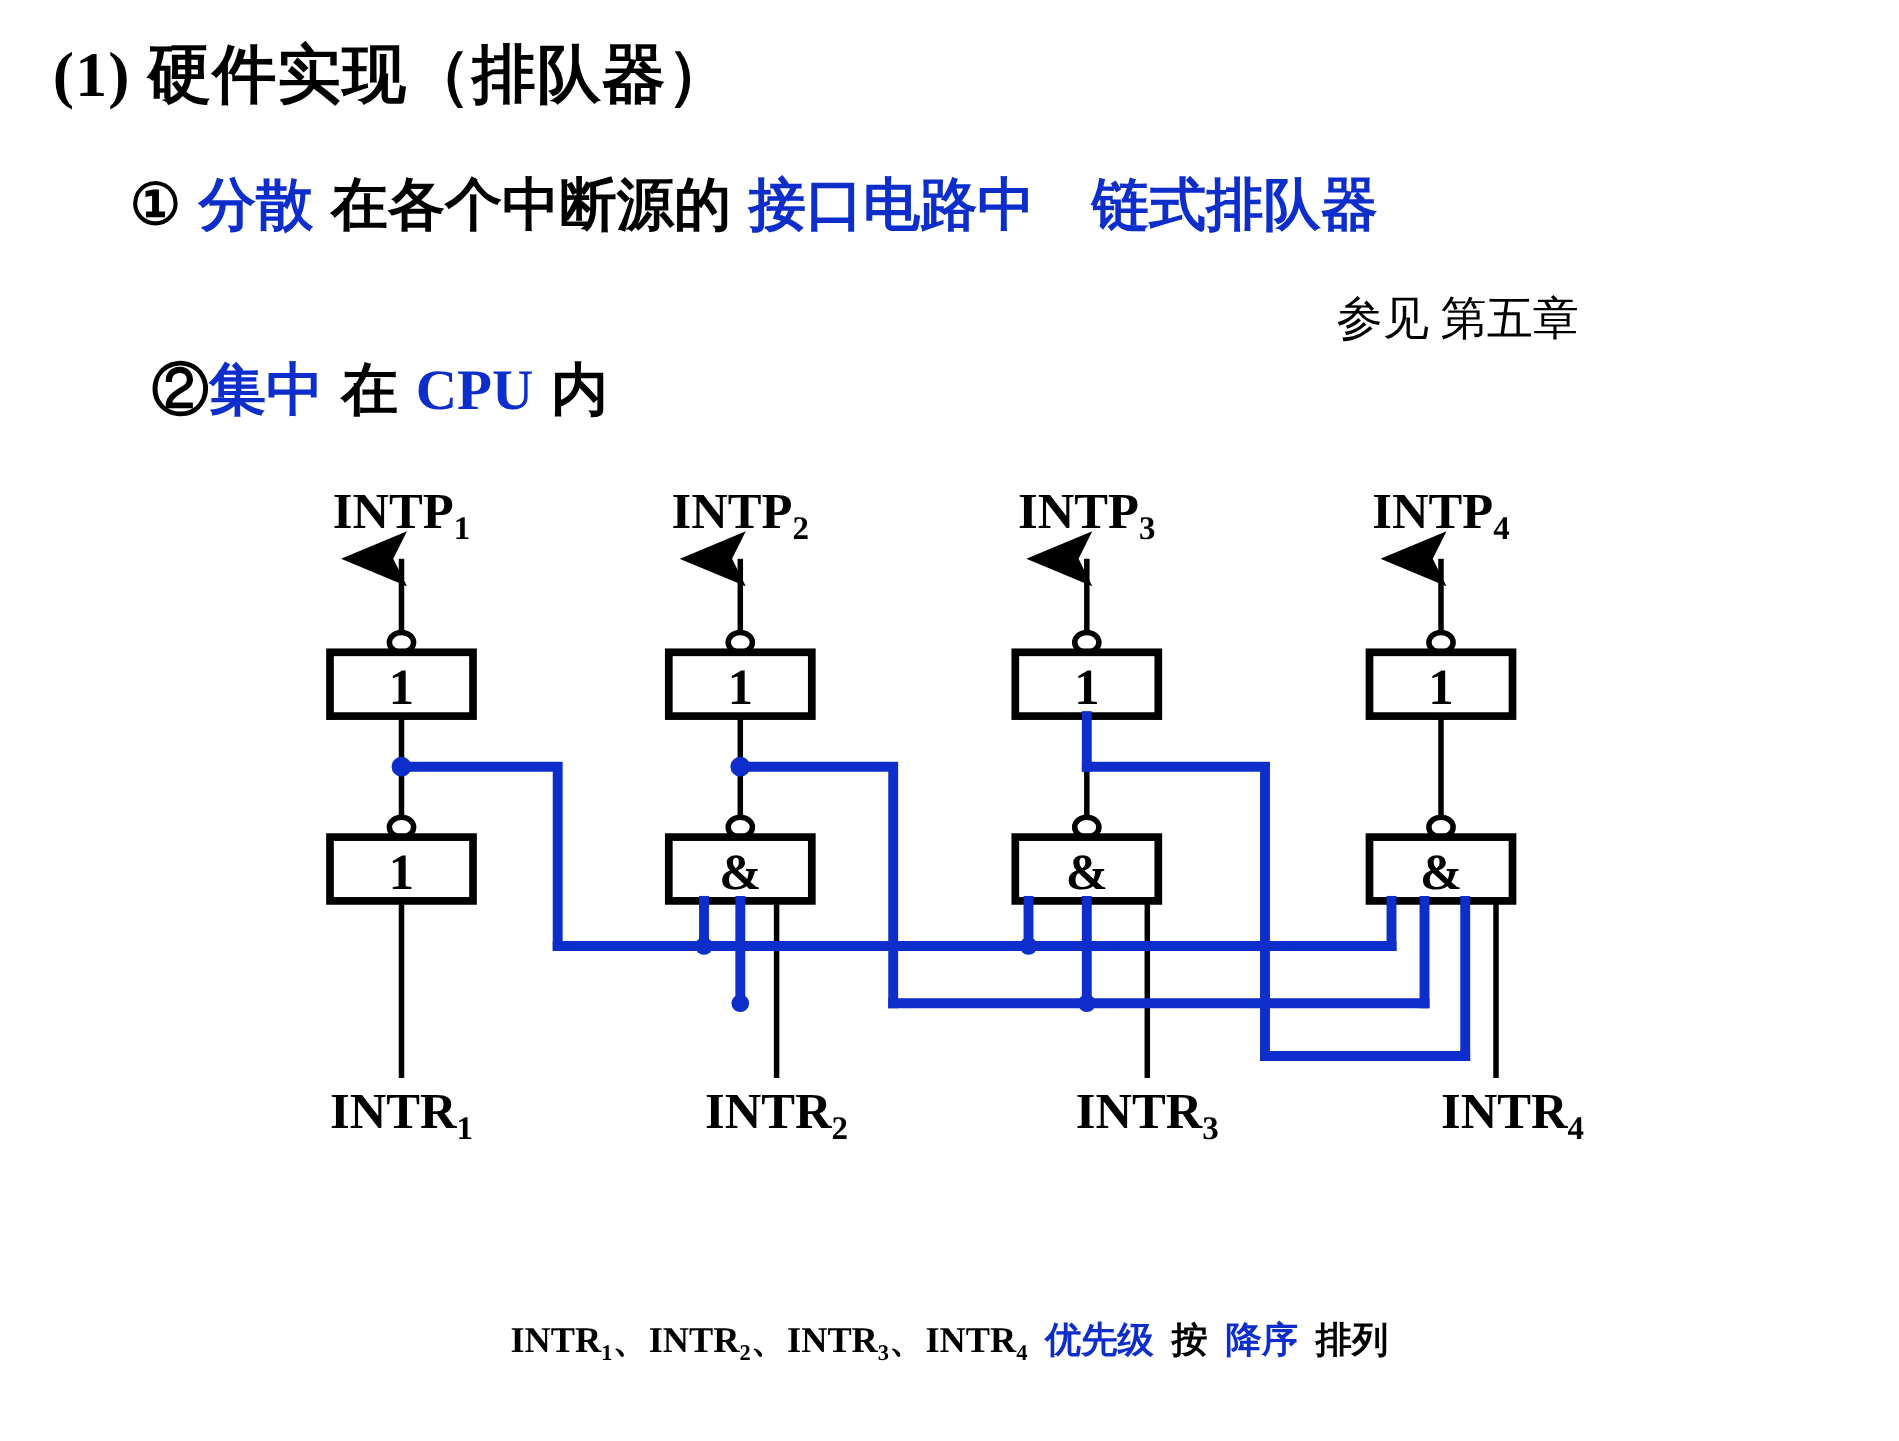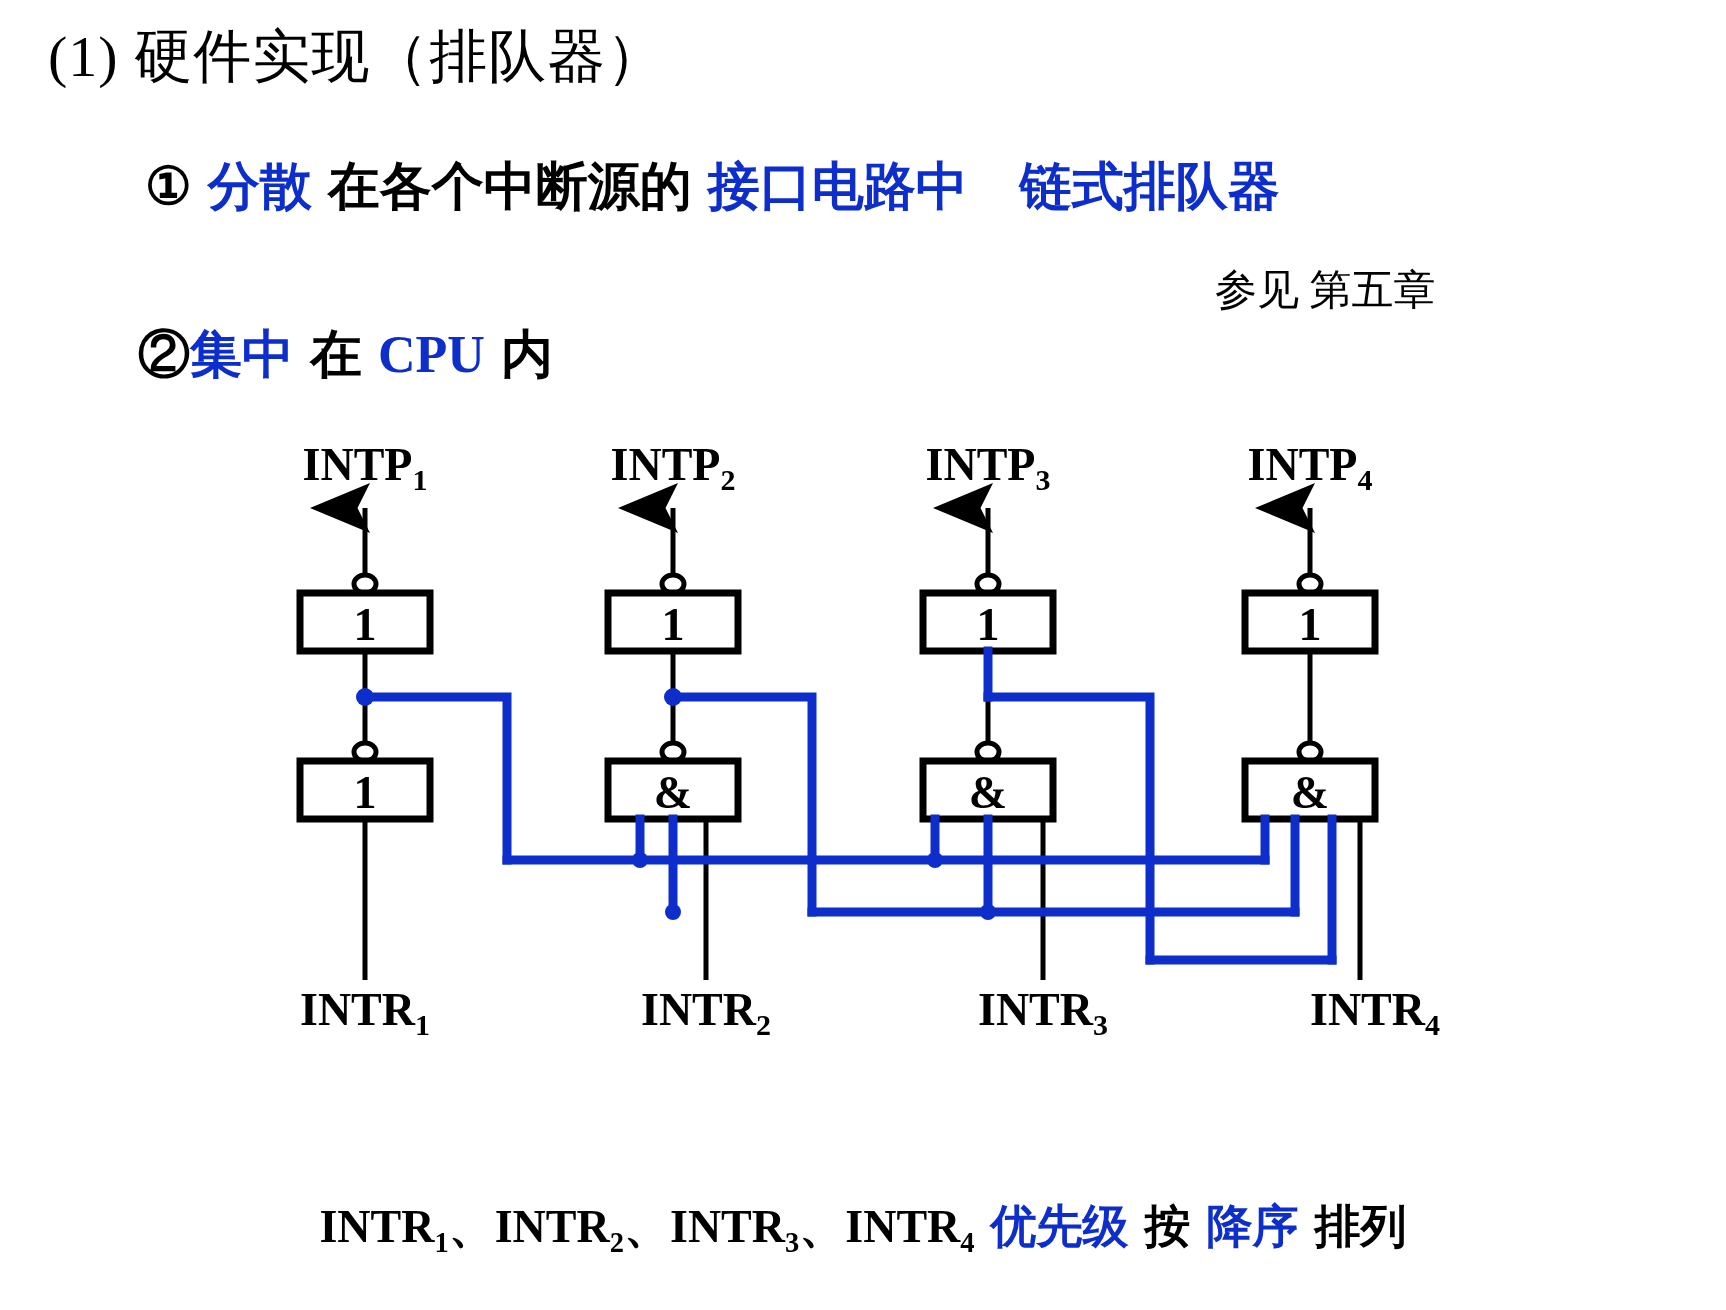--- a/index.html
+++ b/index.html
@@ -11,51 +11,51 @@
     width: 1726px;
     height: 1310px;
     position: relative;
     font-family: "Liberation Serif", "DejaVu Serif", serif;
     overflow: hidden;
   }
   .abs { position: absolute; }
 
   
   #slide-title {
-    left: 48px; top: 18px;
+    left: 48px; top: 29px;
     font-size: 58px;
-    font-weight: normal;
+    font-weight: bold;
     color: #000000;
     white-space: nowrap;
     letter-spacing: 1px;
   }
   .bullet-line {
     font-size: 52px;
     font-weight: bold;
     color: #000000;
     white-space: nowrap;
   }
-  #bullet-1 { left: 118px; top: 152px; margin-left: 27px; }
+  #bullet-1 { left: 118px; top: 152px; }
   #bullet-2 { left: 118px; top: 320px; margin-left: 20px; }
   #see-chapter {
     left: 1215px; top: 262px;
     font-size: 42px;
     font-weight: normal;
     color: #000000;
     white-space: nowrap;
   }
   .blue { color: #0d2ecb; }
   .sp { display: inline-block; width: 16px; }
   .sp-lg { display: inline-block; width: 52px; }
 
   #footer-note {
     left: 0; top: 1196px;
     width: 1726px;
     text-align: center;
-    font-size: 46px;
+    font-size: 33px;
     font-weight: bold;
     color: #000000;
     white-space: nowrap;
   }
   #footer-note .cjk { font-weight: bold; }
   sub { font-size: 0.62em; }
 
   
   #circuit {
     left: 0; top: 400px;

